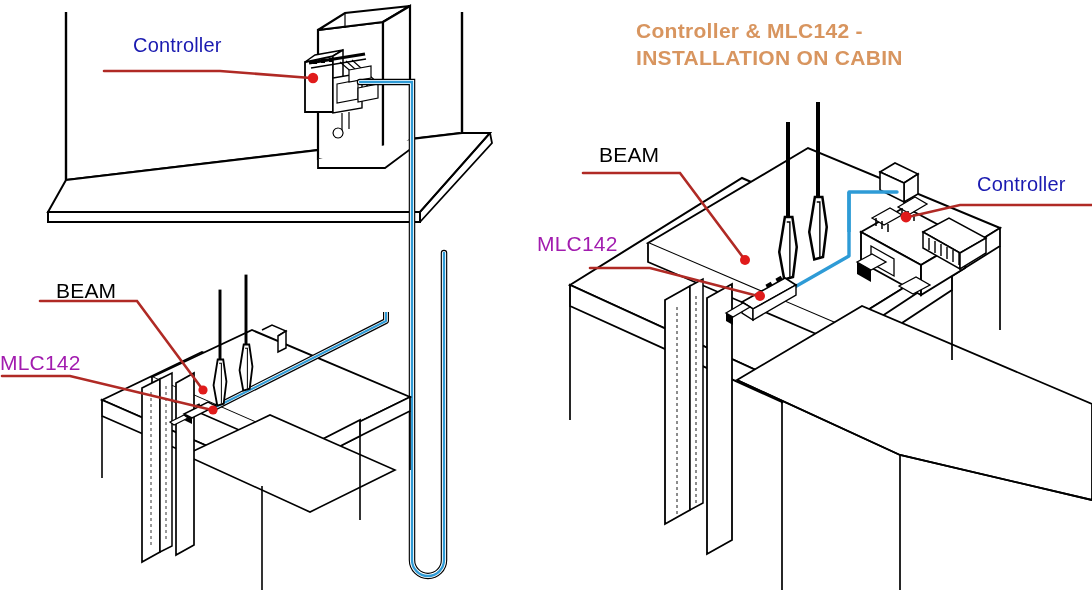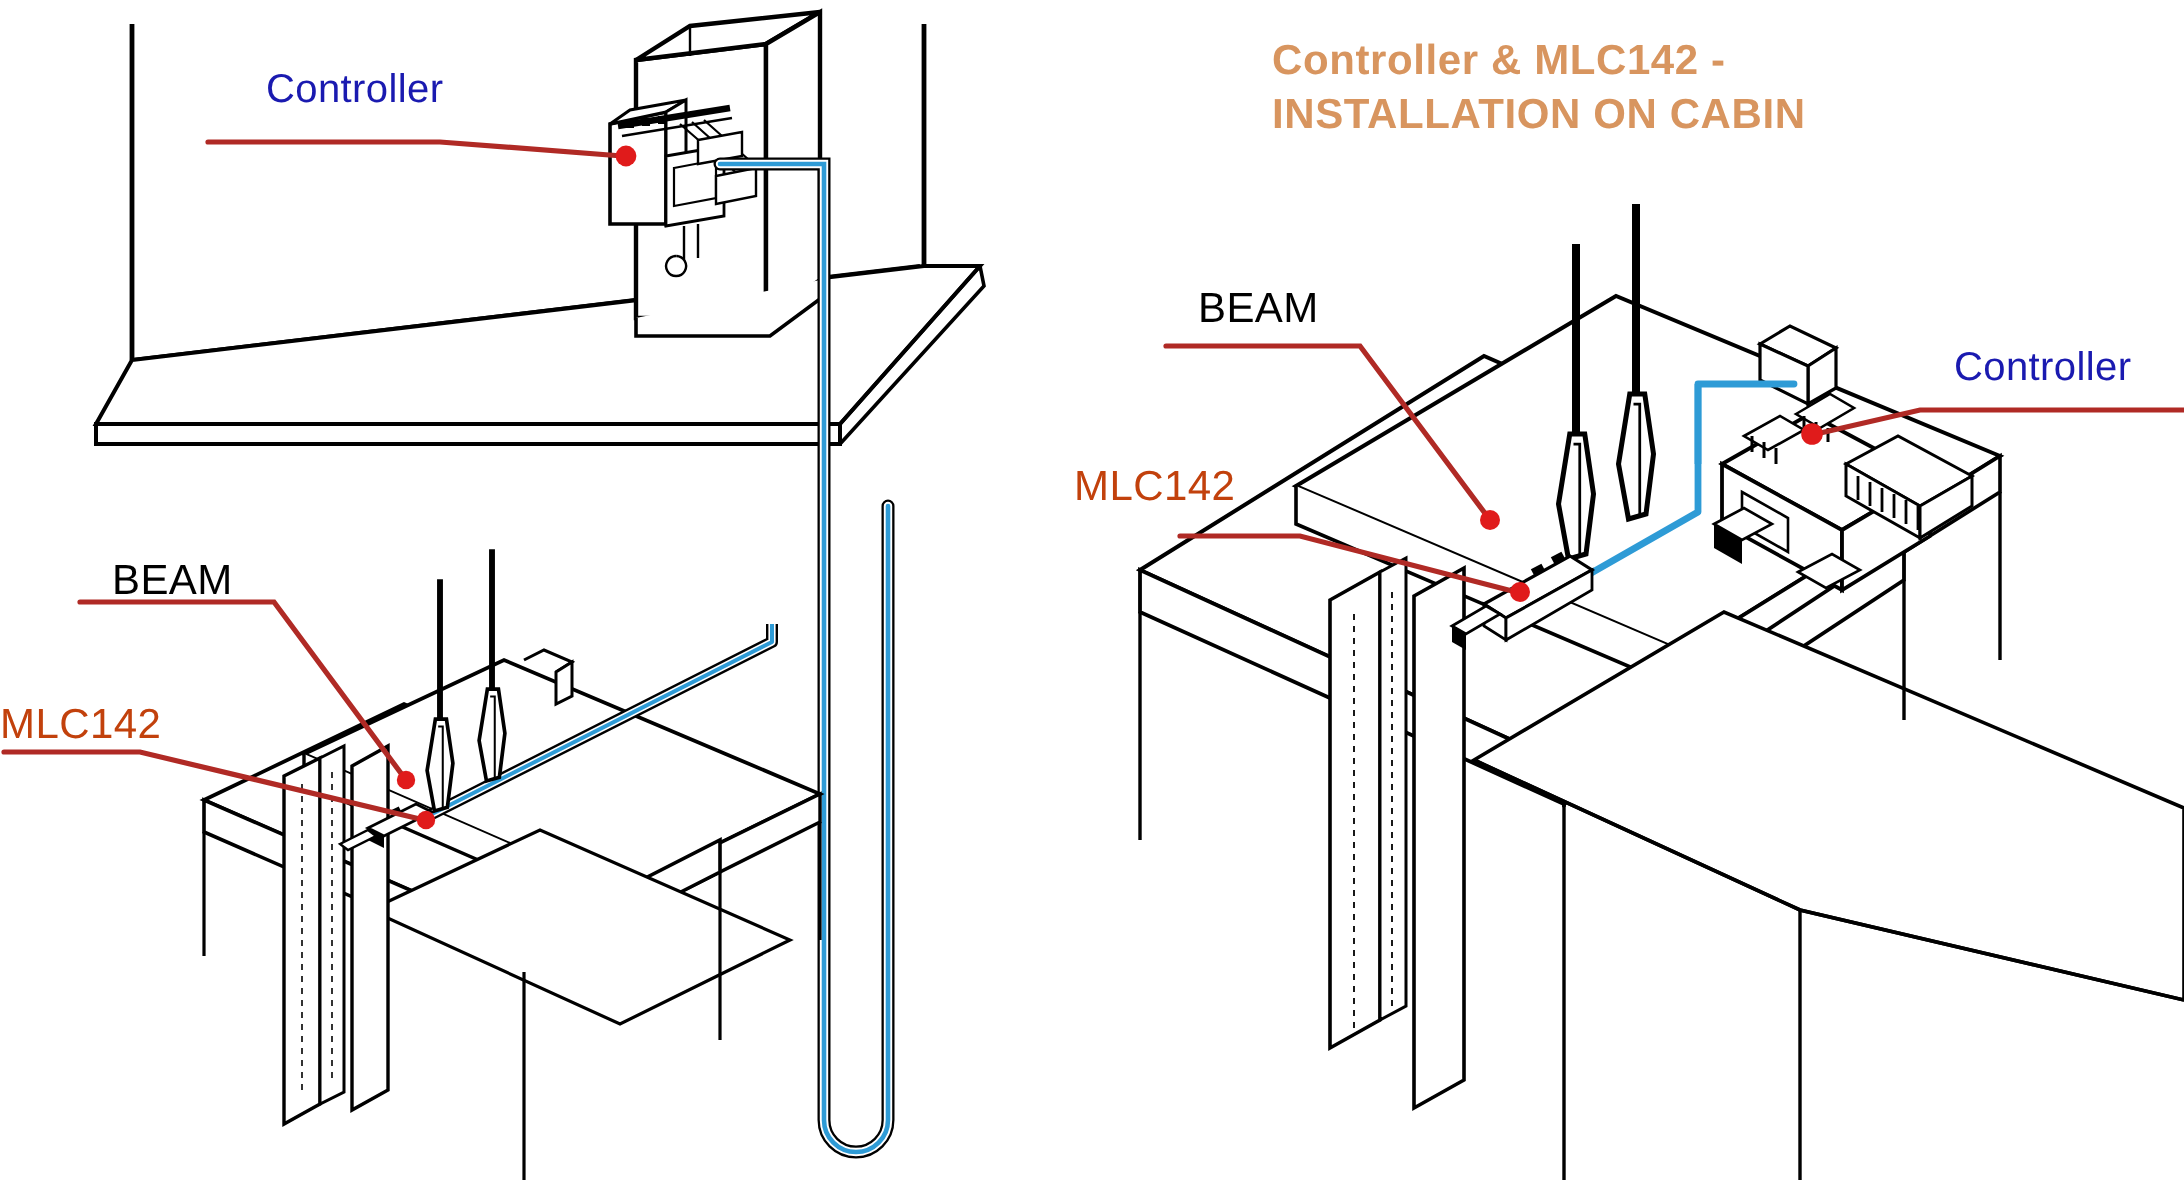--- a/index.html
+++ b/index.html
@@ -2,21 +2,21 @@
 <html><head>
 <meta charset="utf-8">
 <style>
   html,body{margin:0;padding:0;background:#ffffff;}
   body{width:1092px;height:590px;font-family:"Liberation Sans",sans-serif;overflow:hidden;}
   #stage{position:relative;width:1092px;height:590px;background:#fff;}
   #stage svg{position:absolute;left:0;top:0;}
   .lbl{position:absolute;font-weight:normal;white-space:nowrap;letter-spacing:.2px;}
   .lbl-controller{color:#1a1ab0;font-size:20px;}
   .lbl-beam{color:#000000;font-size:21px;}
-  .lbl-mlc{color:#c2410c;font-size:21px;}
+  .lbl-mlc{color:#a21caf;font-size:21px;}
   .title{position:absolute;color:#d8955f;font-weight:bold;font-size:21px;line-height:27px;white-space:pre-line;letter-spacing:.3px;}
 </style>
 </head>
 <body>
 
 <div id="stage">
 
   <svg width="1092" height="590" viewBox="0 0 1092 590">
 
     <defs>

